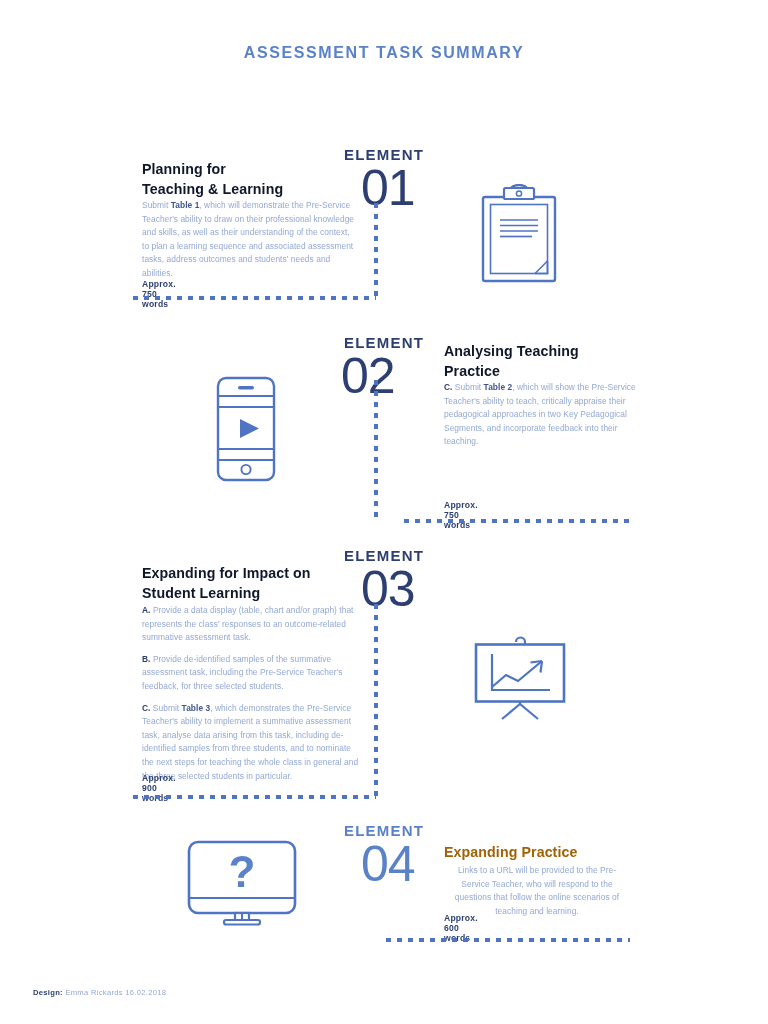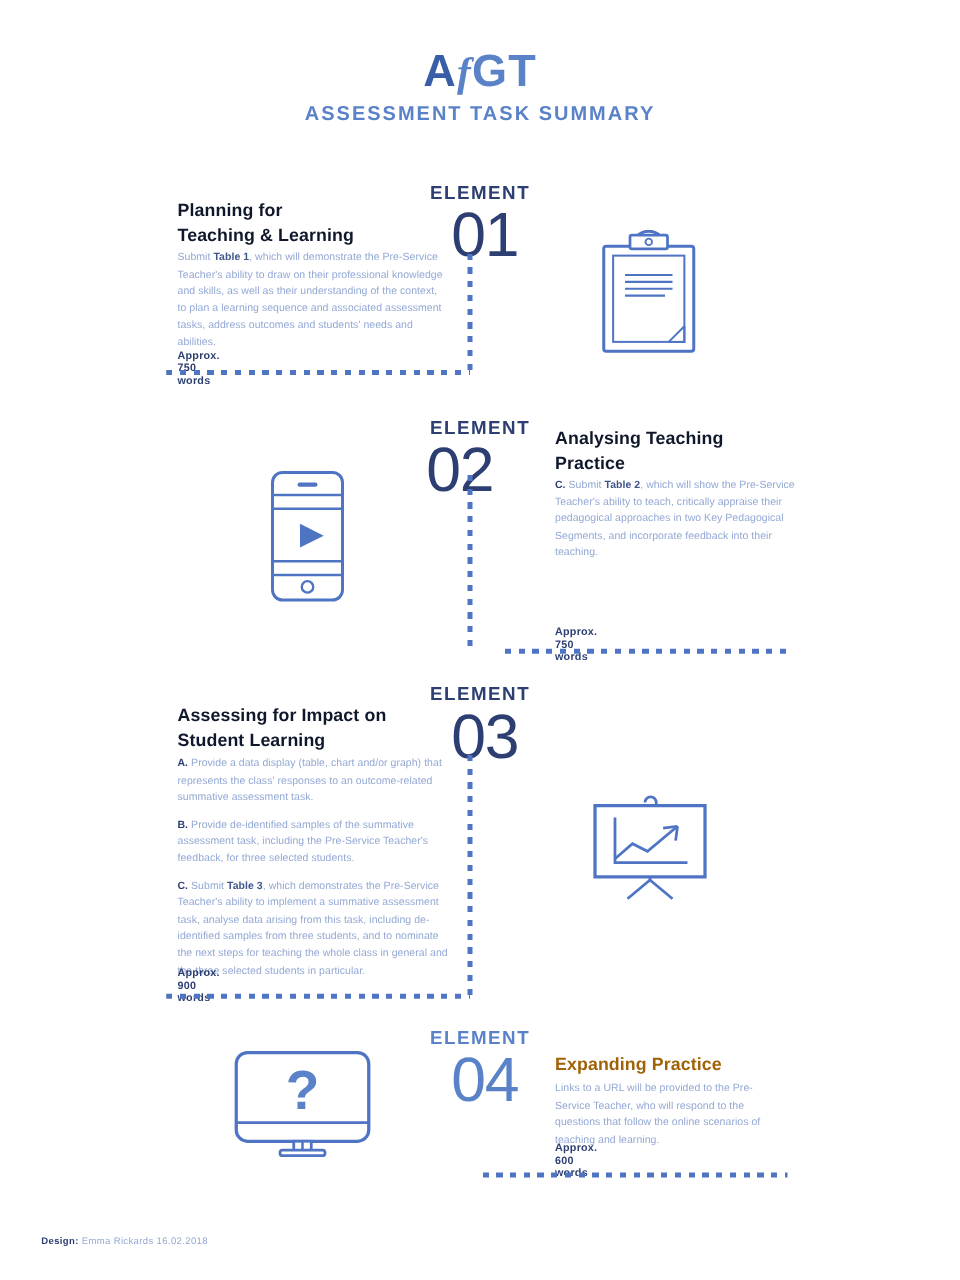--- a/index.html
+++ b/index.html
@@ -126,21 +126,20 @@
     color: #93a8d4;
     letter-spacing: 0.3px;
   }
   .footer b { color: #2d3f72; font-weight: 700; }
   .footer .fval { color: #93a8d4; }
 </style>
 </head>
 <body>
 
 <div class="header">
-  <div class="logo"><span class="lg-a">A</span><span class="lg-f">f</span><span class="lg-gt">GT</span></div>
   <div class="subtitle">ASSESSMENT TASK SUMMARY</div>
 </div>
 
 <div class="section">
   <div class="elabel" style="left:344px; top:146px;">ELEMENT</div>
   <div class="enum" style="left:348px; top:163px;">01</div>
 
   <div class="s-title" style="left:142px; top:159px; width:210px;">
     <span>Planning for</span><br>
     <span>Teaching &amp; Learning</span>
@@ -203,21 +202,21 @@
 
   <div class="dash-h" style="left:404px; top:519px; width:226px;"></div>
   <div class="dash-v" style="left:374px; top:380px; height:143px;"></div>
 </div>
 
 <div class="section">
   <div class="elabel" style="left:344px; top:547px;">ELEMENT</div>
   <div class="enum" style="left:348px; top:564px;">03</div>
 
   <div class="s-title" style="left:142px; top:563px; width:220px;">
-    <span>Assessing for Impact on</span><br>
+    <span>Expanding for Impact on</span><br>
     <span>Student Learning</span>
   </div>
 
   <div class="s-body" style="left:142px; top:604px; width:218px;">
     <p><span class="ltr">A.</span> <span>Provide a data display (table, chart and/or graph) that represents the class' responses to an outcome-related summative assessment task.</span></p>
     <p><span class="ltr">B.</span> <span>Provide de-identified samples of the summative assessment task, including the Pre-Service Teacher's feedback, for three selected students.</span></p>
     <p><span class="ltr">C.</span> Submit <b>Table 3</b>, which demonstrates the Pre-Service Teacher's ability to implement a summative assessment task, analyse data arising from this task, including de-identified samples from three students, and to nominate the next steps for teaching the whole class in general and the three selected students in particular.</p>
   </div>
 
   <div class="s-approx" style="left:142px; top:773px;">Approx. 900 words</div>
@@ -240,21 +239,21 @@
 </div>
 
 <div class="section light">
   <div class="elabel" style="left:344px; top:822px;">ELEMENT</div>
   <div class="enum" style="left:348px; top:839px;">04</div>
 
   <div class="s-title" style="left:444px; top:842px; width:210px;">
     <span>Expanding Practice</span>
   </div>
 
-  <div class="s-body" style="left:444px; top:864px; width:186px;">
+  <div class="s-body" style="left:444px; top:864px; width:186px;text-align:center;">
     <p>Links to a URL will be provided to the Pre-Service Teacher, who will respond to the questions that follow the online scenarios of teaching and learning.</p>
   </div>
 
   <div class="s-approx" style="left:444px; top:913px;">Approx. 600 words</div>
 
   <span class="icon" style="left:186px; top:840px;">
     <svg width="112" height="86" viewBox="0 0 112 86" fill="none">
       <rect x="3" y="2" width="106" height="71" rx="9" stroke="#4f74c4" stroke-width="2.6"></rect>
       <line x1="3" y1="58" x2="109" y2="58" stroke="#4f74c4" stroke-width="2.2"></line>
       <rect x="49" y="73" width="14" height="8" stroke="#4f74c4" stroke-width="2.2" fill="#ffffff"></rect>

